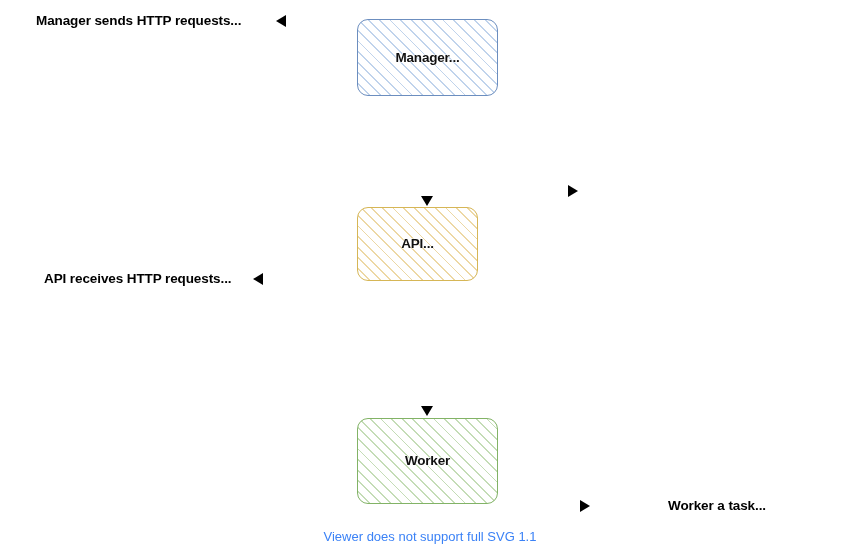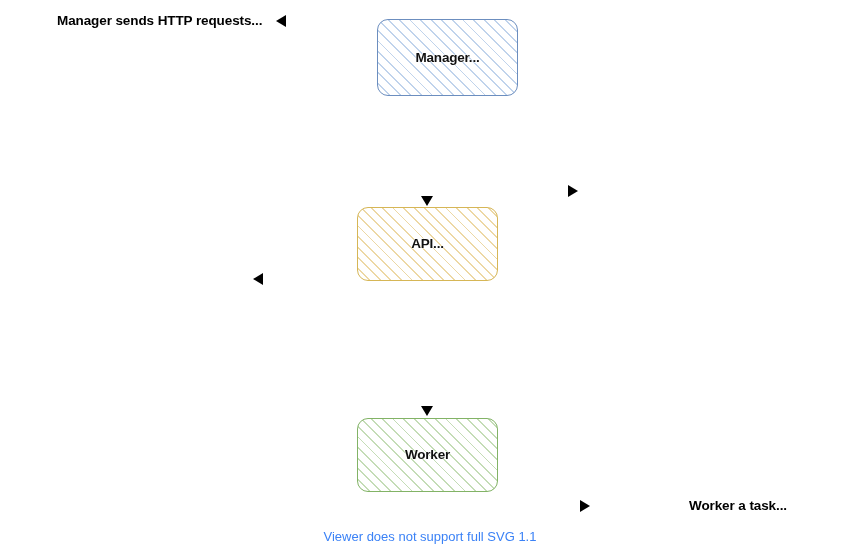--- a/index.html
+++ b/index.html
@@ -53,42 +53,41 @@
     height: 77px;
     border-color: #6c8ebf;
     background-color: #ffffff;
     background-image: repeating-linear-gradient(
       45deg,
       rgba(140,175,220,0.55) 0px,
       rgba(140,175,220,0.55) 1.3px,
       rgba(255,255,255,0) 1.3px,
       rgba(255,255,255,0) 7.5px
     );
-    margin-left: 20px;
   }
   .node-api {
     left: 357px;
     top: 207px;
-    width: 141px;
+    width: 121px;
     height: 74px;
     border-color: #d6b656;
     background-color: #ffffff;
     background-image: repeating-linear-gradient(
       45deg,
       rgba(222,184,90,0.55) 0px,
       rgba(222,184,90,0.55) 1.3px,
       rgba(255,255,255,0) 1.3px,
       rgba(255,255,255,0) 7.5px
     );
   }
   .node-worker {
     left: 357px;
     top: 418px;
     width: 141px;
-    height: 74px;
+    height: 86px;
     border-color: #82b366;
     background-color: #ffffff;
     background-image: repeating-linear-gradient(
       45deg,
       rgba(138,186,110,0.50) 0px,
       rgba(138,186,110,0.50) 1.3px,
       rgba(255,255,255,0) 1.3px,
       rgba(255,255,255,0) 7.5px
     );
   }
@@ -96,21 +95,20 @@
   
   .edge-label {
     position: absolute;
     font-family: "Liberation Sans Narrow", "Liberation Sans", sans-serif;
     font-weight: bold;
     font-size: 13.5px;
     color: #000000;
     letter-spacing: -0.1px;
     white-space: nowrap;
     line-height: 1;
-    margin-left: 21px;
   }
   .lbl-manager-sends { left: 36px;  top: 14px; }
   .lbl-api-receives  { left: 44px;  top: 272px; }
   .lbl-routes        { left: 645px; top: 184px; }
   .lbl-start-task    { left: 668px; top: 499px; }
 
   
   .arrow {
     position: absolute;
     width: 0;
@@ -169,20 +167,21 @@
     <span class="node-label">Worker</span>
   </div>
 
   <div class="arrow arrow-down arw-into-api"></div>
   <div class="arrow arrow-down arw-into-worker"></div>
 
   <div class="arrow arrow-left arw-manager-sends"></div>
   <div class="edge-label lbl-manager-sends">Manager sends HTTP requests...</div>
 
   <div class="arrow arrow-left arw-api-receives"></div>
+  <div class="edge-label lbl-api-receives">API receives HTTP requests...</div>
 
   <div class="arrow arrow-right arw-routes"></div>
 
   <div class="arrow arrow-right arw-start-task"></div>
   <div class="edge-label lbl-start-task">Worker a task...</div>
 
   <div class="footer-note">Viewer does not support full SVG 1.1</div>
 
 </div>
 

